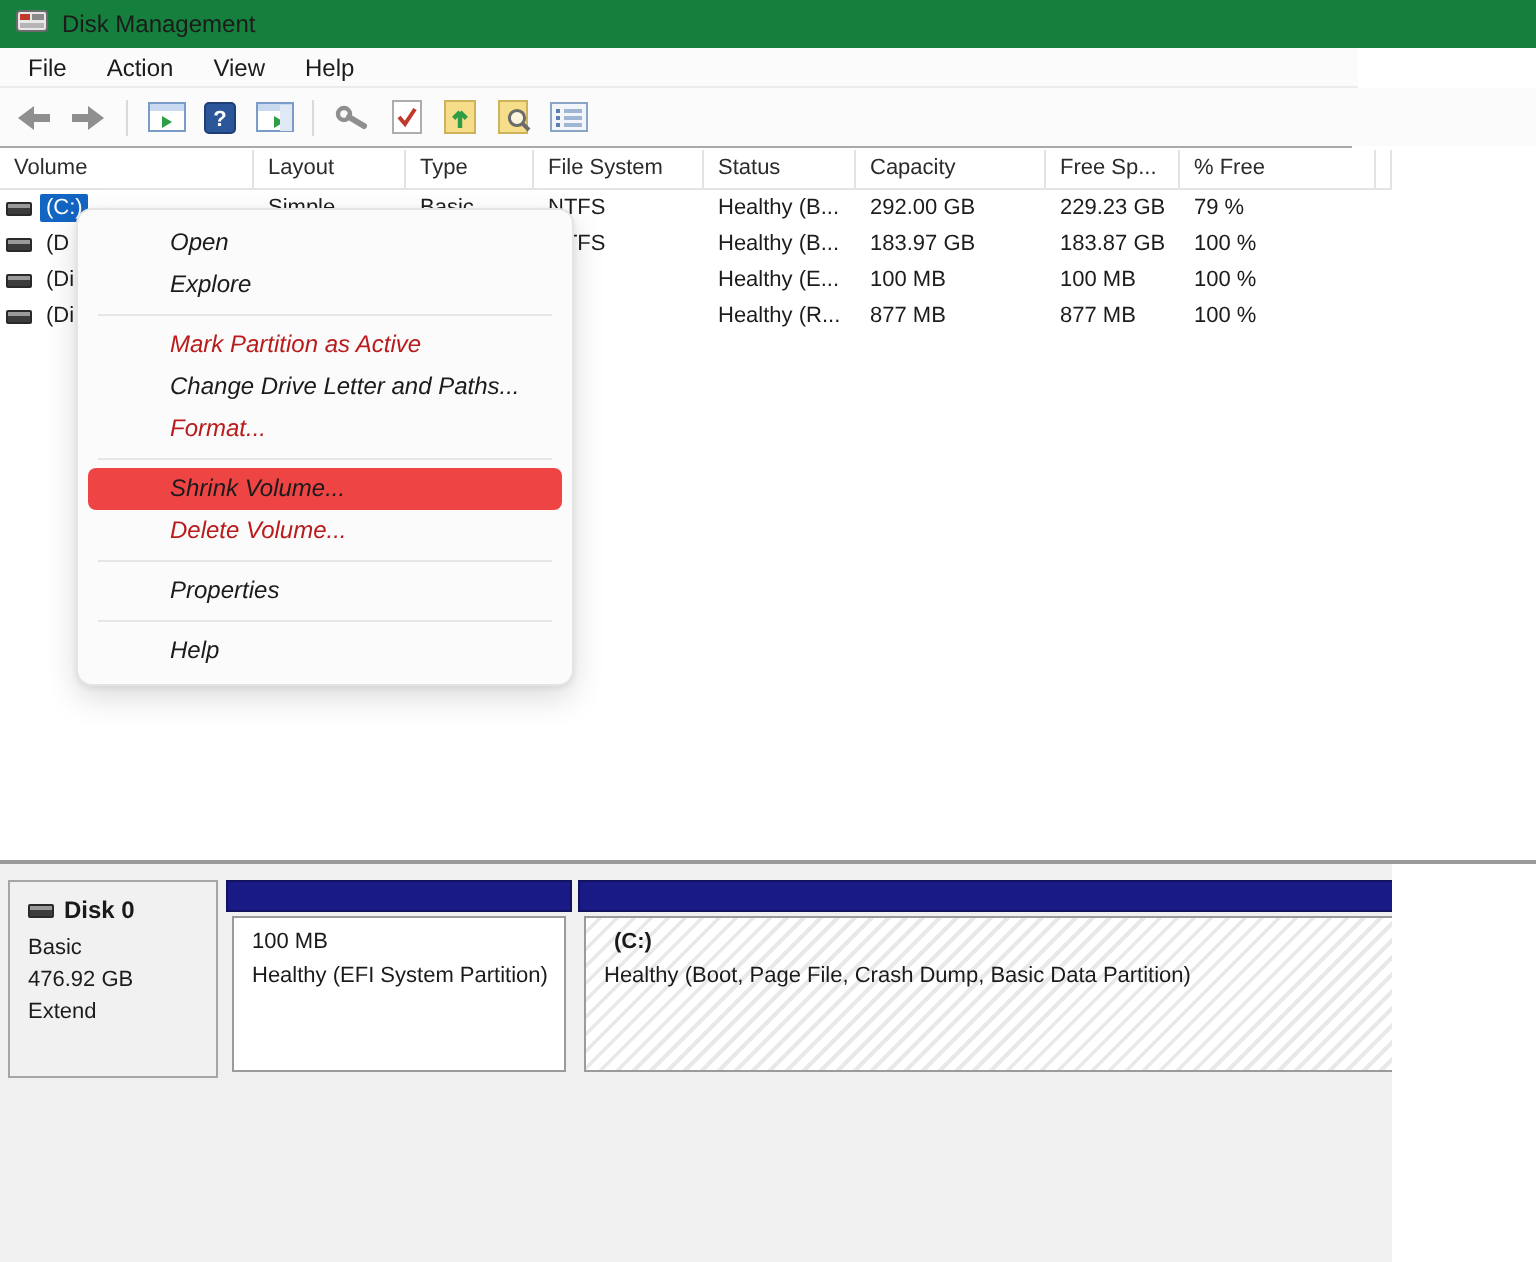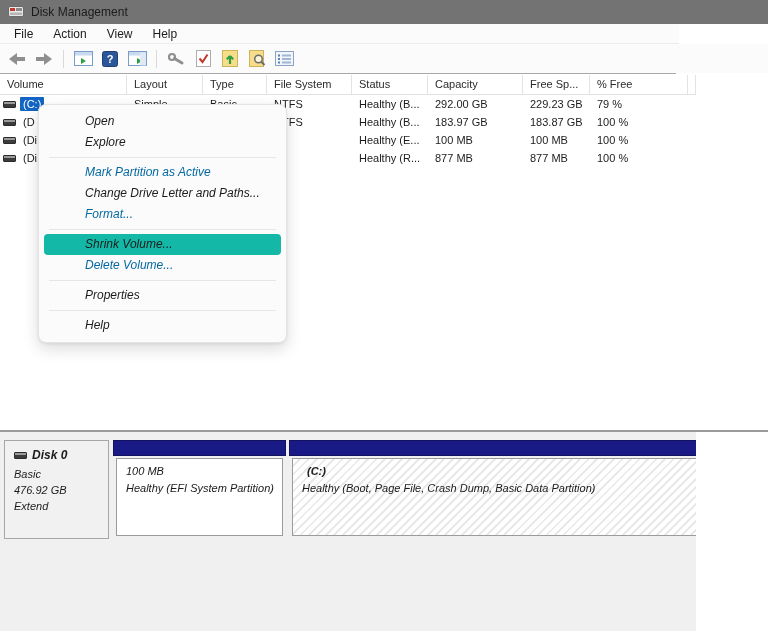--- a/index.html
+++ b/index.html
@@ -6,21 +6,21 @@
   html,body { background:#ffffff; }
   body { font-family:"Liberation Sans","DejaVu Sans",sans-serif; color:#1a1a1a; }
   #app {
     position:relative; width:768px; height:631px; background:#ffffff;
     overflow:hidden; font-size:11px;
   }
 
   
   .titlebar {
     position:absolute; left:0; top:0; width:768px; height:24px;
-    background:#737373; display:flex; align-items:center; padding-left:8px; gap:7px;
+    background:#15803d; display:flex; align-items:center; padding-left:8px; gap:7px;
   }
   .titlebar .title { font-size:12px; color:#1b1b1b; }
 
   
   .menubar {
     position:absolute; left:0; top:24px; width:679px; height:20px;
     background:#fbfbfb; display:flex; align-items:center; padding-left:4px;
     border-bottom:1px solid #ececec;
   }
   .menubar .mitem { padding:2px 10px; font-size:12px; color:#1b1b1b; cursor:default; }
@@ -54,31 +54,31 @@
   .context-menu {
     position:absolute; left:38px; top:104px; width:249px;
     background:#fbfbfb; border:1px solid #e4e4e4; border-radius:8px;
     box-shadow:0 6px 16px rgba(0,0,0,0.14), 0 1px 3px rgba(0,0,0,0.08);
     padding:6px 0; z-index:50;font-style:italic;
   }
   .menu-item {
     height:21px; line-height:21px; margin:0 5px; padding-left:41px;
     font-size:12px; color:#1b1b1b; border-radius:4px; white-space:nowrap; overflow:hidden;
   }
-  .menu-item.disabled { color:#0369a1; }
-  .menu-item.highlighted { background:#14b8a6; }
+  .menu-item.disabled { color:#b91c1c; }
+  .menu-item.highlighted { background:#ef4444; }
   .menu-sep { height:1px; background:#e6e6e6; margin:4px 10px; }
 
   
   .split-divider { position:absolute; left:0; top:430px; width:768px; height:2px; background:#9b9b9b; }
 
   
   .bottom-pane {
     position:absolute; left:0; top:432px; width:696px; height:199px;
-    background:#f0f0f0; overflow:hidden;font-style:italic;
+    background:#f0f0f0; overflow:hidden;
   }
   .disk-panel {
     position:absolute; left:4px; top:8px; width:105px; height:99px;
     background:#f1f1f1; border:1px solid #a6a6a6; padding:7px 0 0 9px;
   }
   .disk-title { display:flex; align-items:center; gap:5px; font-weight:bold; font-size:12px; margin-bottom:4px; }
   .disk-line { font-size:11px; line-height:16px; color:#1c1c1c; }
 
   .partition { position:absolute; top:8px; height:99px; display:flex; flex-direction:column; }
   .part-1 { left:113px; width:173px; }

